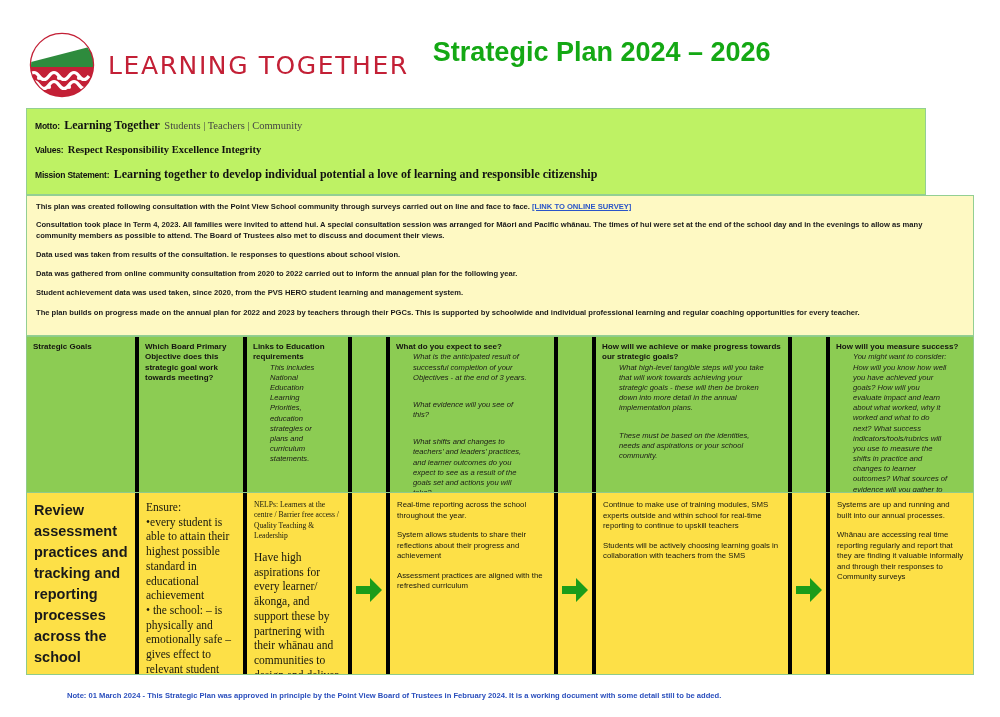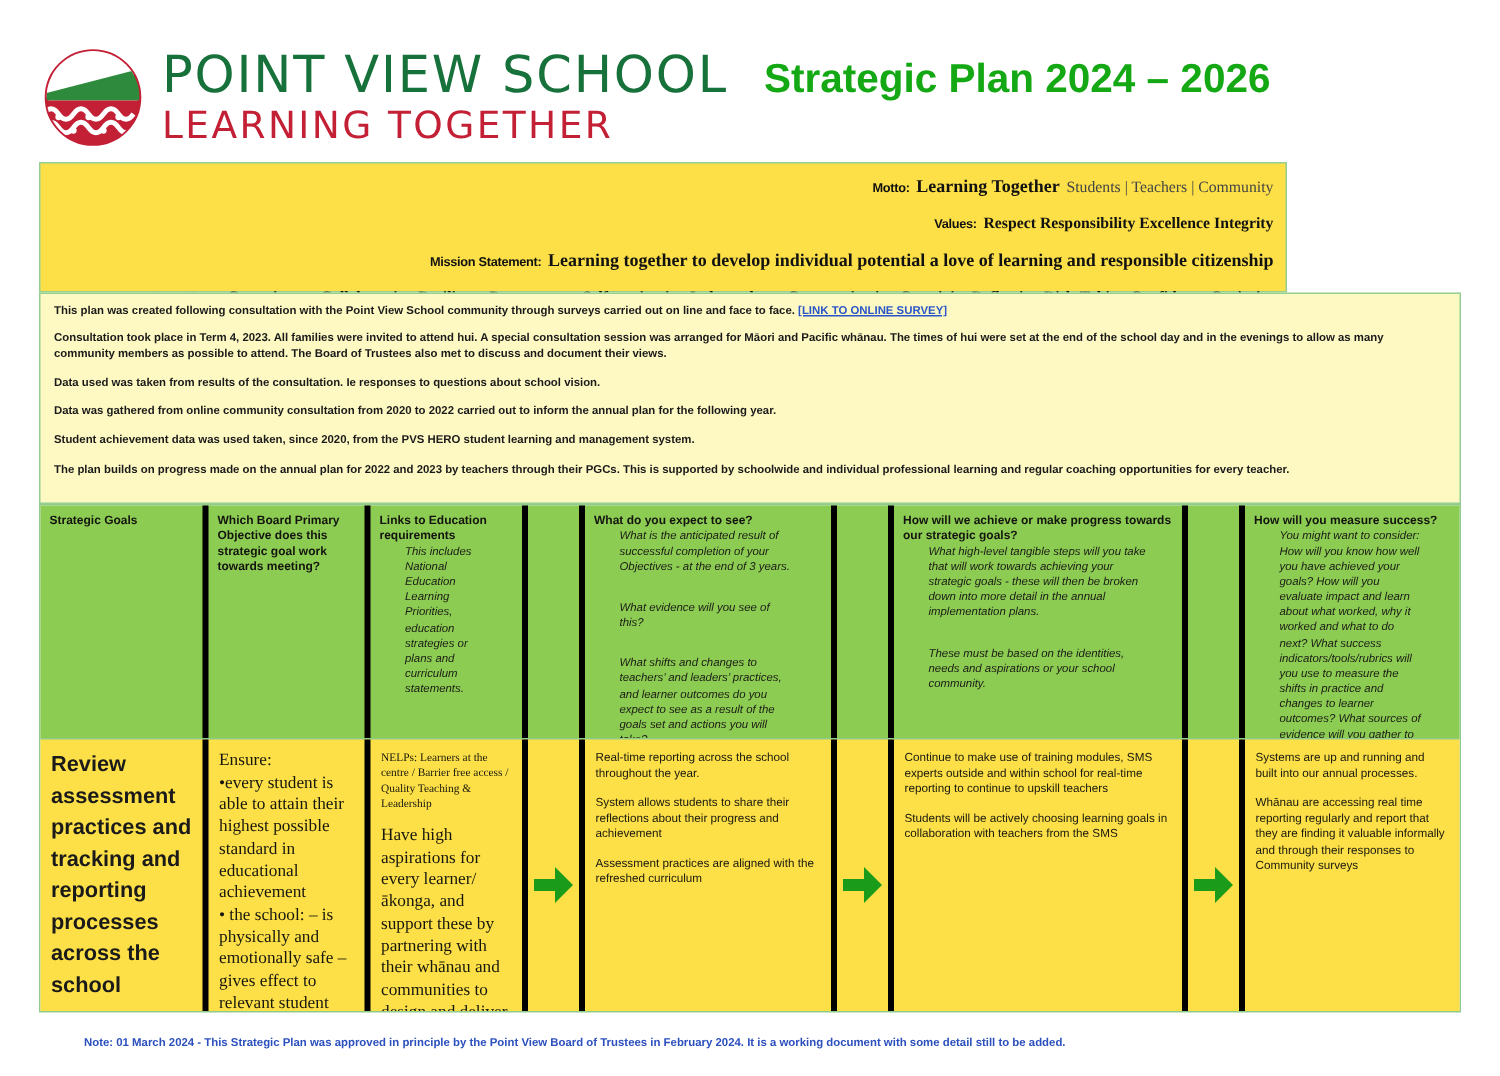--- a/index.html
+++ b/index.html
@@ -30,24 +30,23 @@
   }
   .plan-title {
     margin-left:24px; margin-bottom:26px;
     font-family:"Liberation Sans", sans-serif;
     font-size:27px; font-weight:bold; color:#14a814;
     white-space:nowrap;
   }
 
   
   .info-box {
-    position:absolute; left:26px; top:108px; width:832px; height:87px;
-    border:1px solid #93cf93; background:#fde047;
+    position:absolute; left:26px; top:108px; width:900px; height:87px;
+    border:1px solid #93cf93; background:#bef264;
     padding:6px 8px 0 8px;
-    text-align:right;
   }
   .info-line { margin:0 0 6px 0; line-height:1.15; white-space:nowrap; }
   .lbl {
     font-family:"Liberation Sans", sans-serif;
     font-size:8.5px; font-weight:bold; color:#111; letter-spacing:-0.2px;
   }
   .ser { font-family:"Liberation Serif", serif; color:#111; }
   .ser-b { font-family:"Liberation Serif", serif; font-weight:bold; color:#111; }
   .f105 { font-size:10.5px; }
   .f12  { font-size:12px; }
@@ -115,21 +114,21 @@
   .sans-small p { margin:0 0 9px 0; }
   .nelp {
     font-family:Liberation Serif, serif;
     font-size:7.6px; color:#17170f; line-height:1.35; margin:0 0 9px 0;
   }
   .arrow-wrap { display:flex; align-items:center; justify-content:center; height:100%; padding-top:12px; }
   .arrow-wrap svg { display:block; }
 
   
   .footer {
-    position:absolute; left:26px; top:684px; width:948px;
+    position:absolute; left:37px; top:684px; width:948px;
     text-align:left; padding-left:30px;
   }
   .footer-note {
     font-family:"Liberation Sans", sans-serif;
     font-size:7.6px; font-weight:bold; color:#2b4fbd; line-height:1.3;
   }
 </style>
 </head>
 <body>
 
@@ -158,21 +157,20 @@
             <circle cx="53" cy="49" r="2.1"></circle>
               <circle cx="23" cy="58" r="2.1"></circle>
             <circle cx="43" cy="58" r="2.1"></circle>
               <circle cx="63" cy="58" r="2.1"></circle>
           </g>
         </g>
       </svg>
     </div>
 
     <div class="logo-text">
-      <div class="school-name">POINT VIEW SCHOOL</div>
       <div class="school-motto">LEARNING TOGETHER</div>
     </div>
 
     <div class="plan-title">Strategic Plan 2024 – 2026</div>
   </div>
 
   <div class="info-box">
     <div class="info-line">
       <span class="lbl">Motto:</span>
       <span class="ser-b f12">Learning Together</span>

